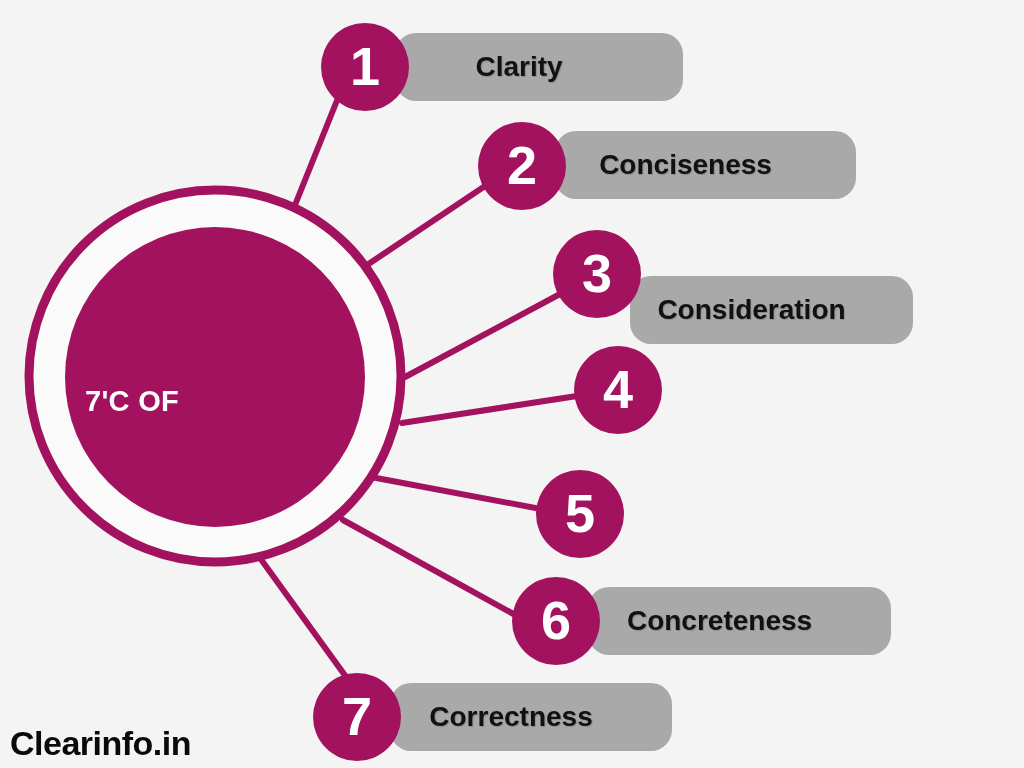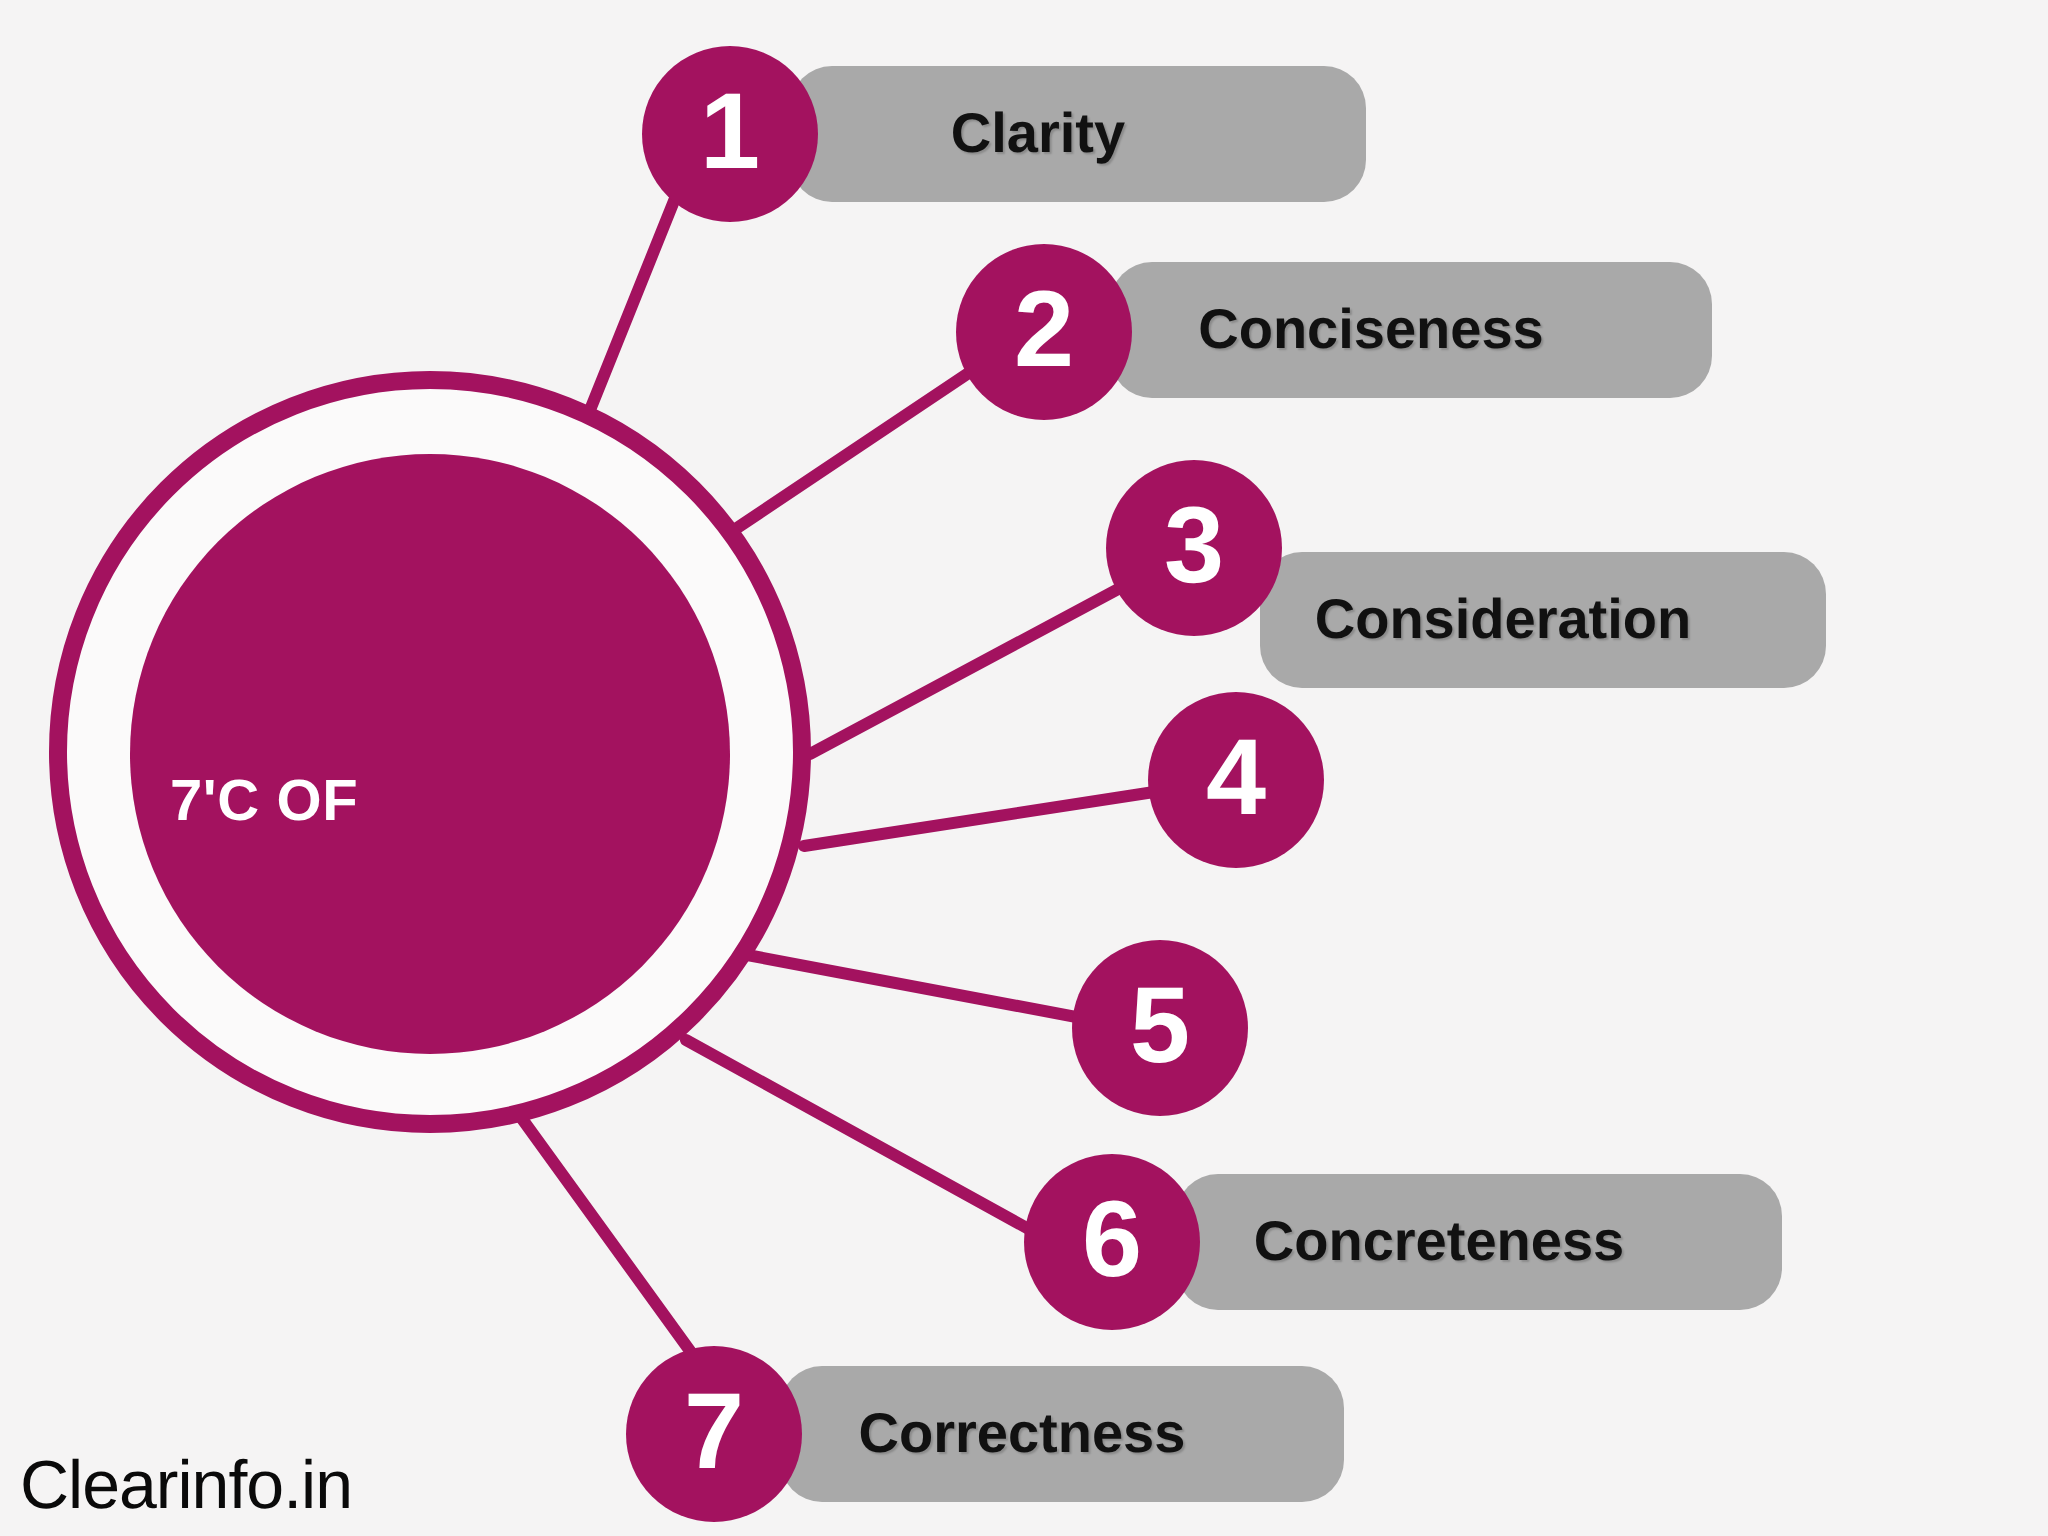--- a/index.html
+++ b/index.html
@@ -86,21 +86,21 @@
   .nc-5 { left: 536px; top: 470px; }
   .nc-6 { left: 512px; top: 577px; }
   .nc-7 { left: 313px; top: 673px; }
   .watermark {
     position: absolute;
     left: 10px;
     top: 724px;
     z-index: 2;
     color: var(--watermark-text, #0a0a0a);
     font-size: 34px;
-    font-weight: normal;
+    font-weight: bold;
     letter-spacing: -0.5px;
     white-space: nowrap;
   }
 </style>
 </head>
 <body>
 
 <div class="stage">
 
   <svg class="connector-svg" width="1024" height="768" viewBox="0 0 1024 768">

